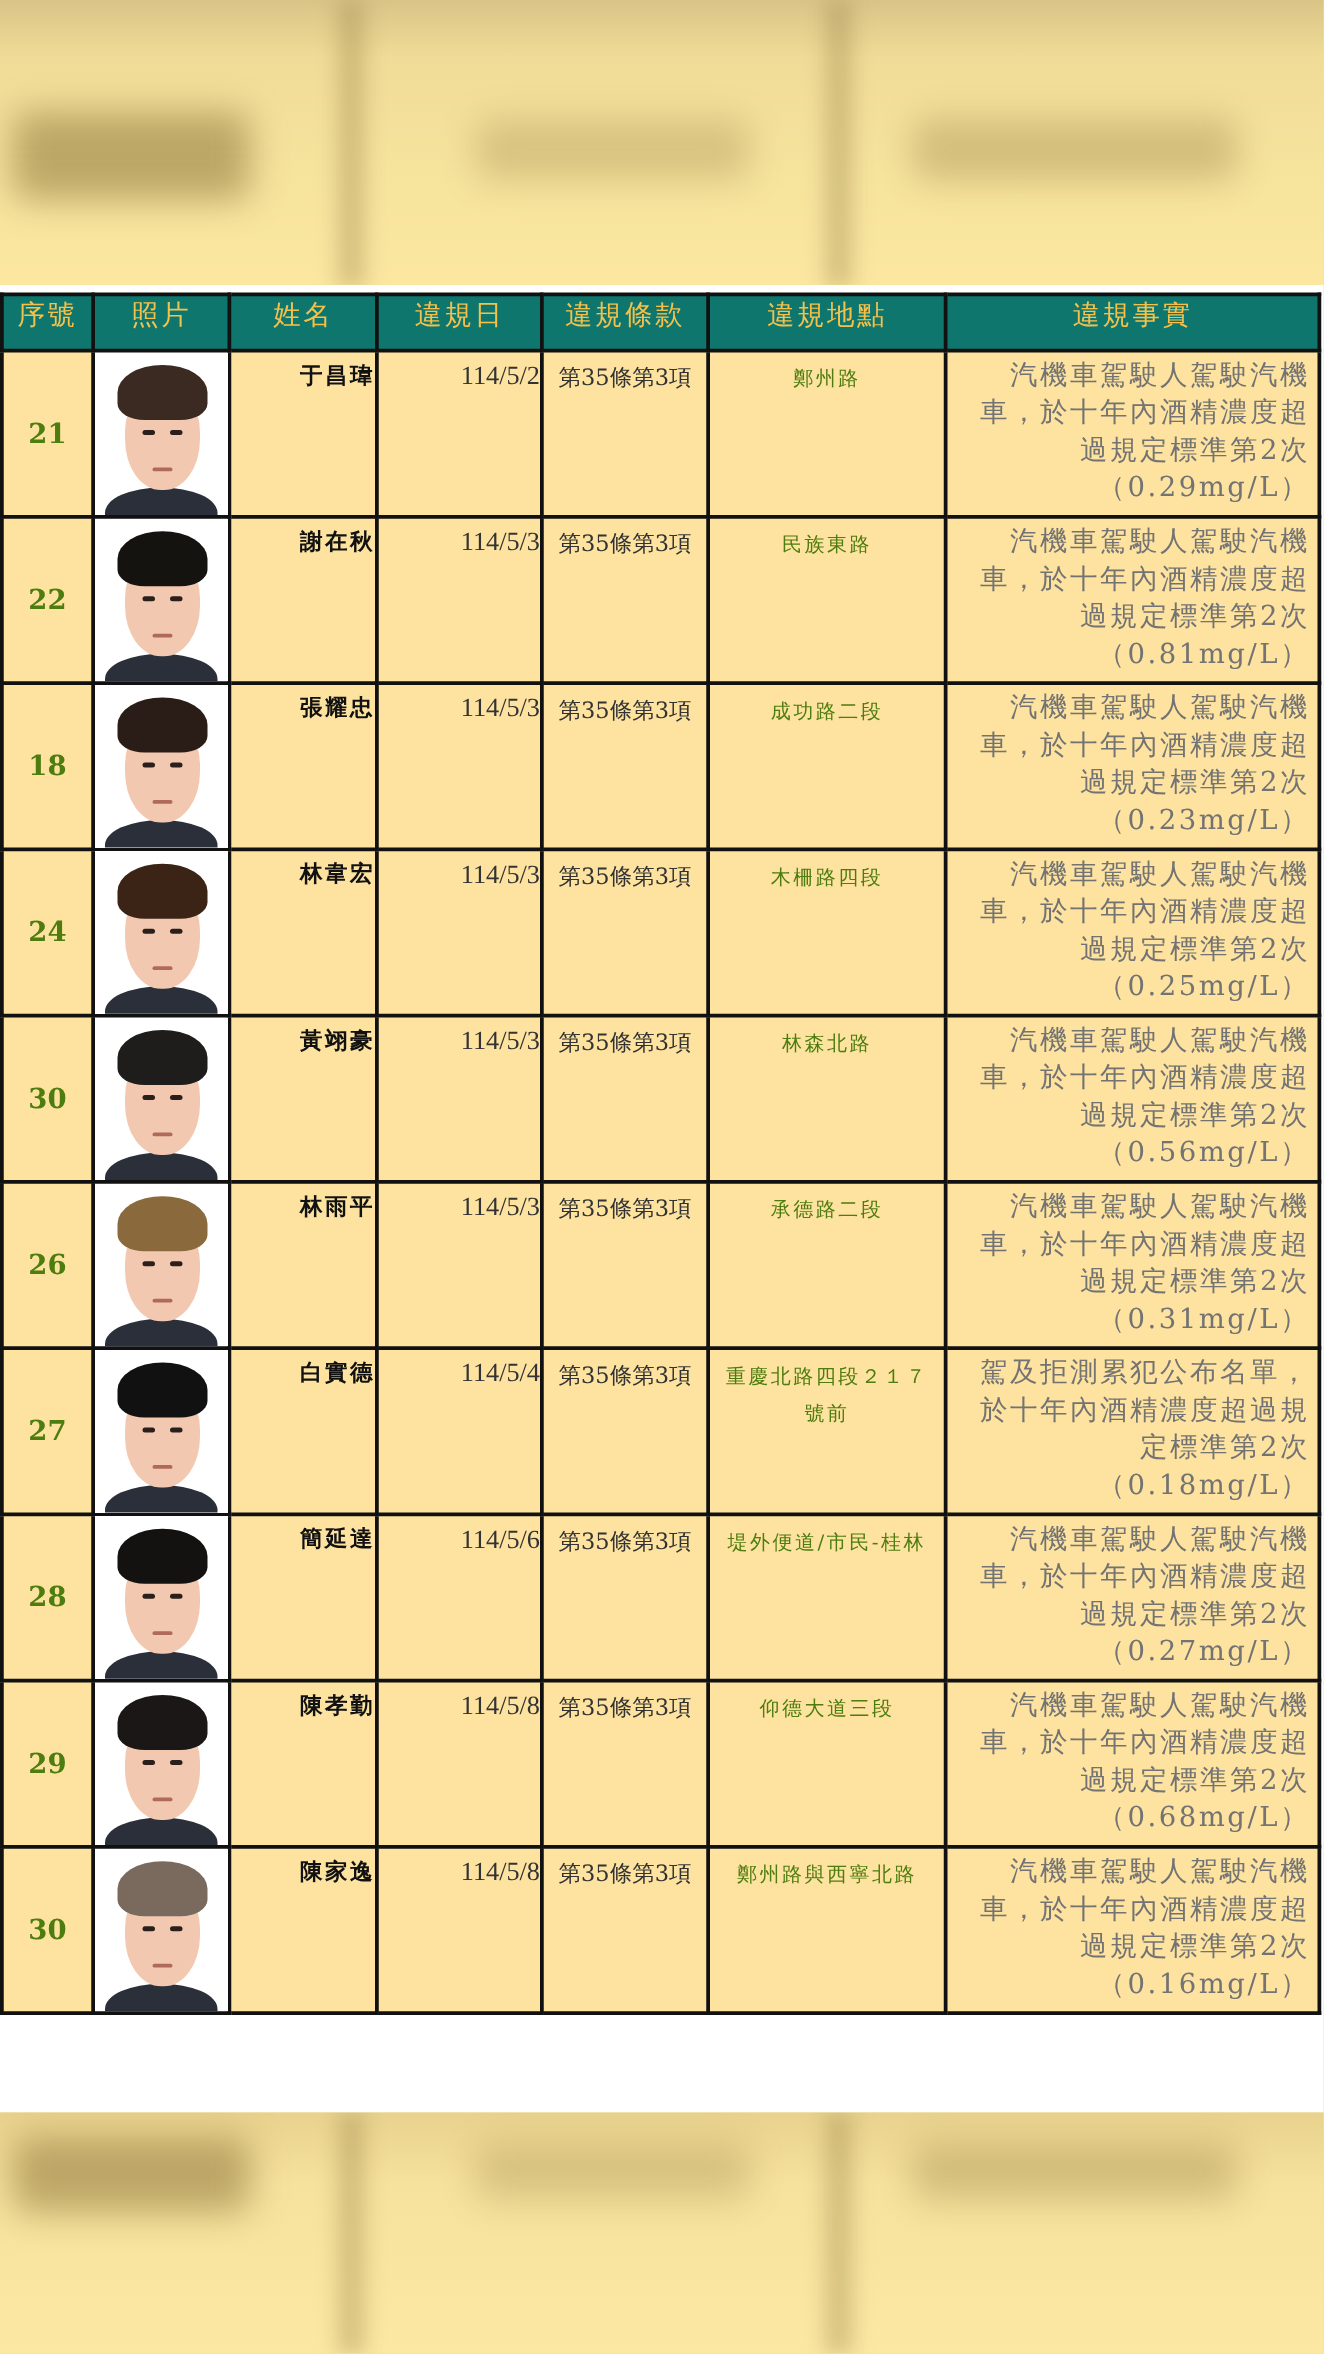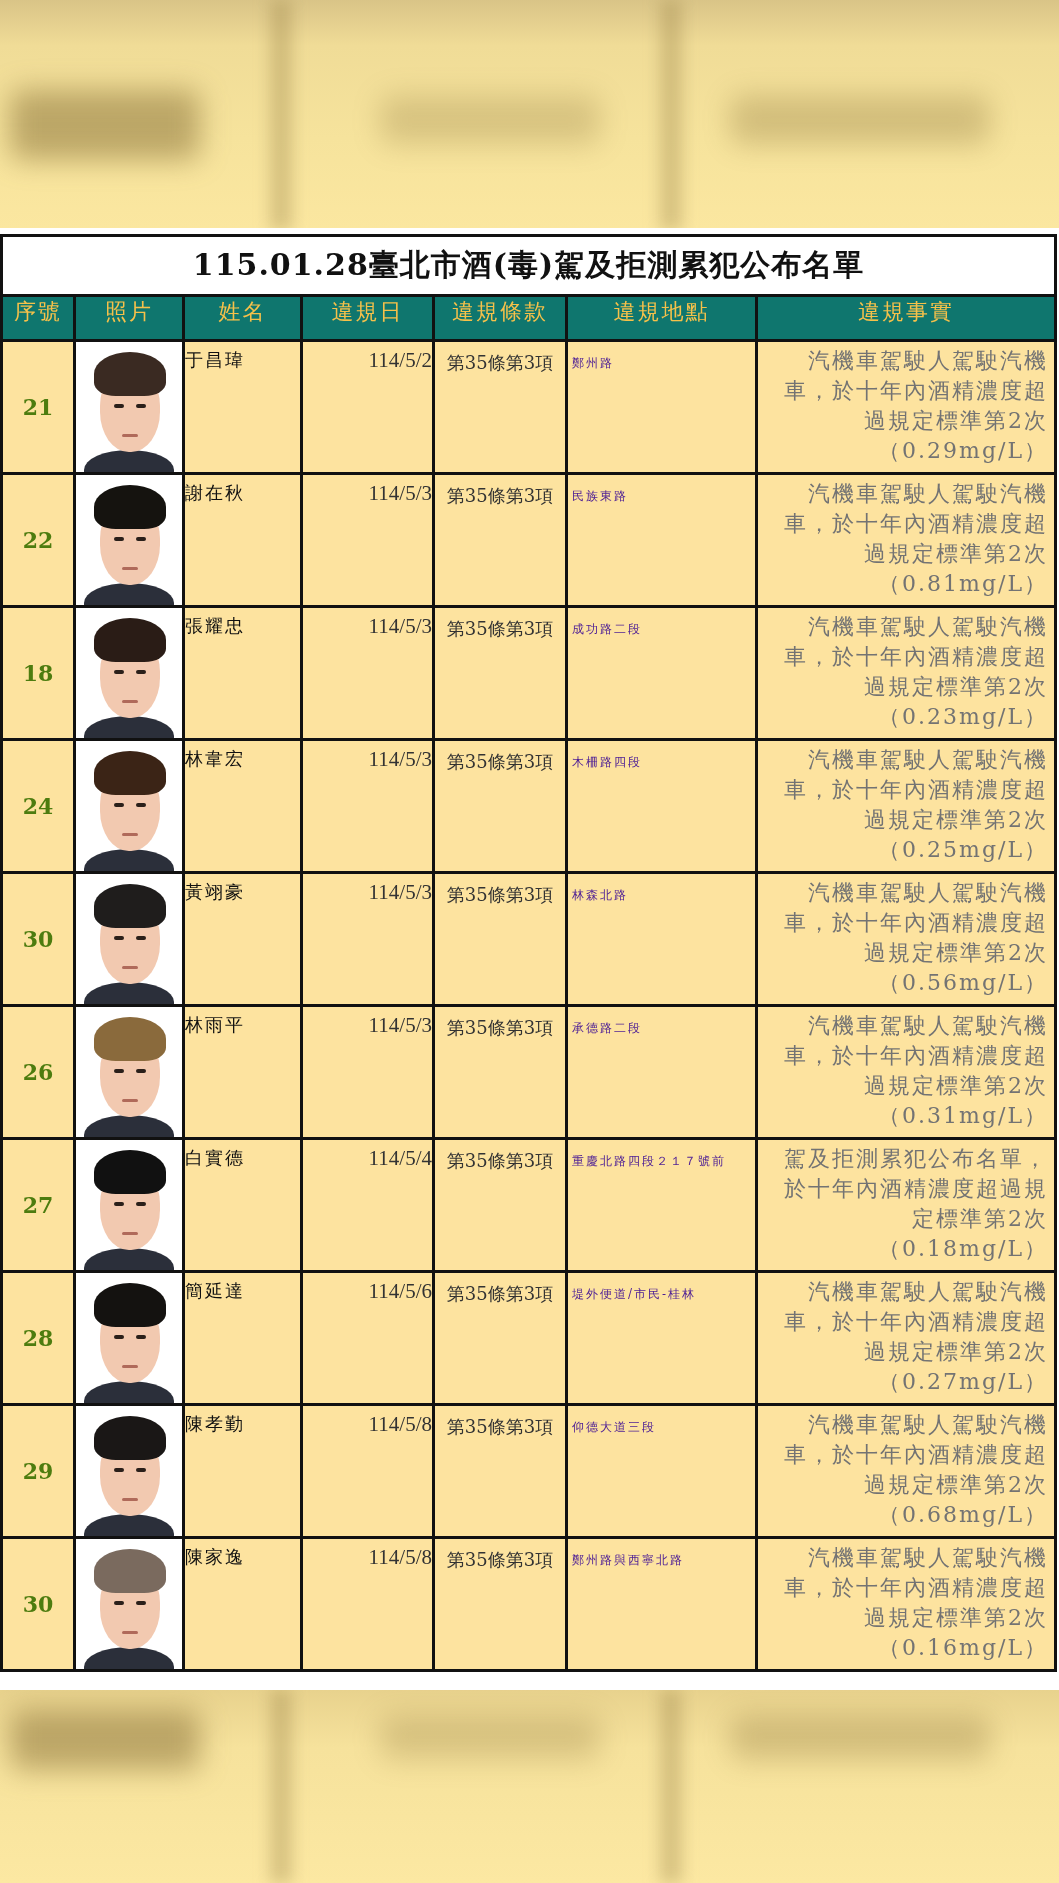--- a/index.html
+++ b/index.html
@@ -41,24 +41,24 @@
       font-family: "DejaVu Serif", serif;
     }
     .hdr th {
       height: 45px; background: #0f766e; color: #f6c14a;
       font-weight: normal; font-size: 22px; vertical-align: middle;
       text-align: center; letter-spacing: 2px;
     }
     .row td { height: 133px; background: #fde39f; }
     .cell-no { text-align: center; vertical-align: middle !important; font-size: 22px; font-weight: bold; color: #4d7c0f; }
     .cell-photo { background: #fff !important; padding: 0 !important; position: relative; overflow: hidden; }
-    .cell-name { text-align: left; font-size: 18px; font-weight: normal; color: #111; padding-top: 6px; letter-spacing: 2px; }
+    .cell-name { text-align: right; font-size: 18px; font-weight: bold; color: #111; padding-top: 6px; letter-spacing: 2px; }
     .cell-date { text-align: right; font-size: 21px; color: #333; padding-top: 6px; font-family: "Liberation Serif", serif; }
     .cell-law { text-align: center; font-size: 18px; color: #333; padding: 6px 4px 15px; line-height: 30px; }
-    .cell-place { text-align: left; font-size: 12px; color: #4c1d95; padding: 6px 4px 0; line-height: 30px; letter-spacing: 2px; }
+    .cell-place { text-align: center; font-size: 16px; color: #4d7c0f; padding: 6px 4px 0; line-height: 30px; letter-spacing: 2px; }
     .cell-fact { text-align: right; font-size: 22px; color: #737373; padding: 4px 6px 0; line-height: 30px; letter-spacing: 2px; }
 
     
     .portrait { position: absolute; inset: 0; }
     .portrait .shoulders {
       position: absolute; left: 8px; right: 8px; bottom: -18px; height: 40px;
       border-radius: 50% 50% 0 0; background: #2b2f3a;
     }
     .portrait .face {
       position: absolute; left: 24px; width: 60px; top: 26px; height: 84px;
@@ -88,23 +88,20 @@
     <colgroup>
       <col style="width:73px">
         <col style="width:109px">
         <col style="width:118px">
         <col style="width:132px">
       <col style="width:133px">
         <col style="width:190px">
         <col style="width:299px">
     </colgroup>
     <tbody>
-        <tr>
-      <td colspan="7" class="title-cell">115.01.28臺北市酒(毒)駕及拒測累犯公布名單</td>
-    </tr>
     <tr class="hdr">
       <th>序號</th>
       <th>照片</th>
       <th>姓名</th>
       <th>違規日</th>
       <th>違規條款</th>
       <th>違規地點</th>
       <th>違規事實</th>
     </tr>
     </tbody>

